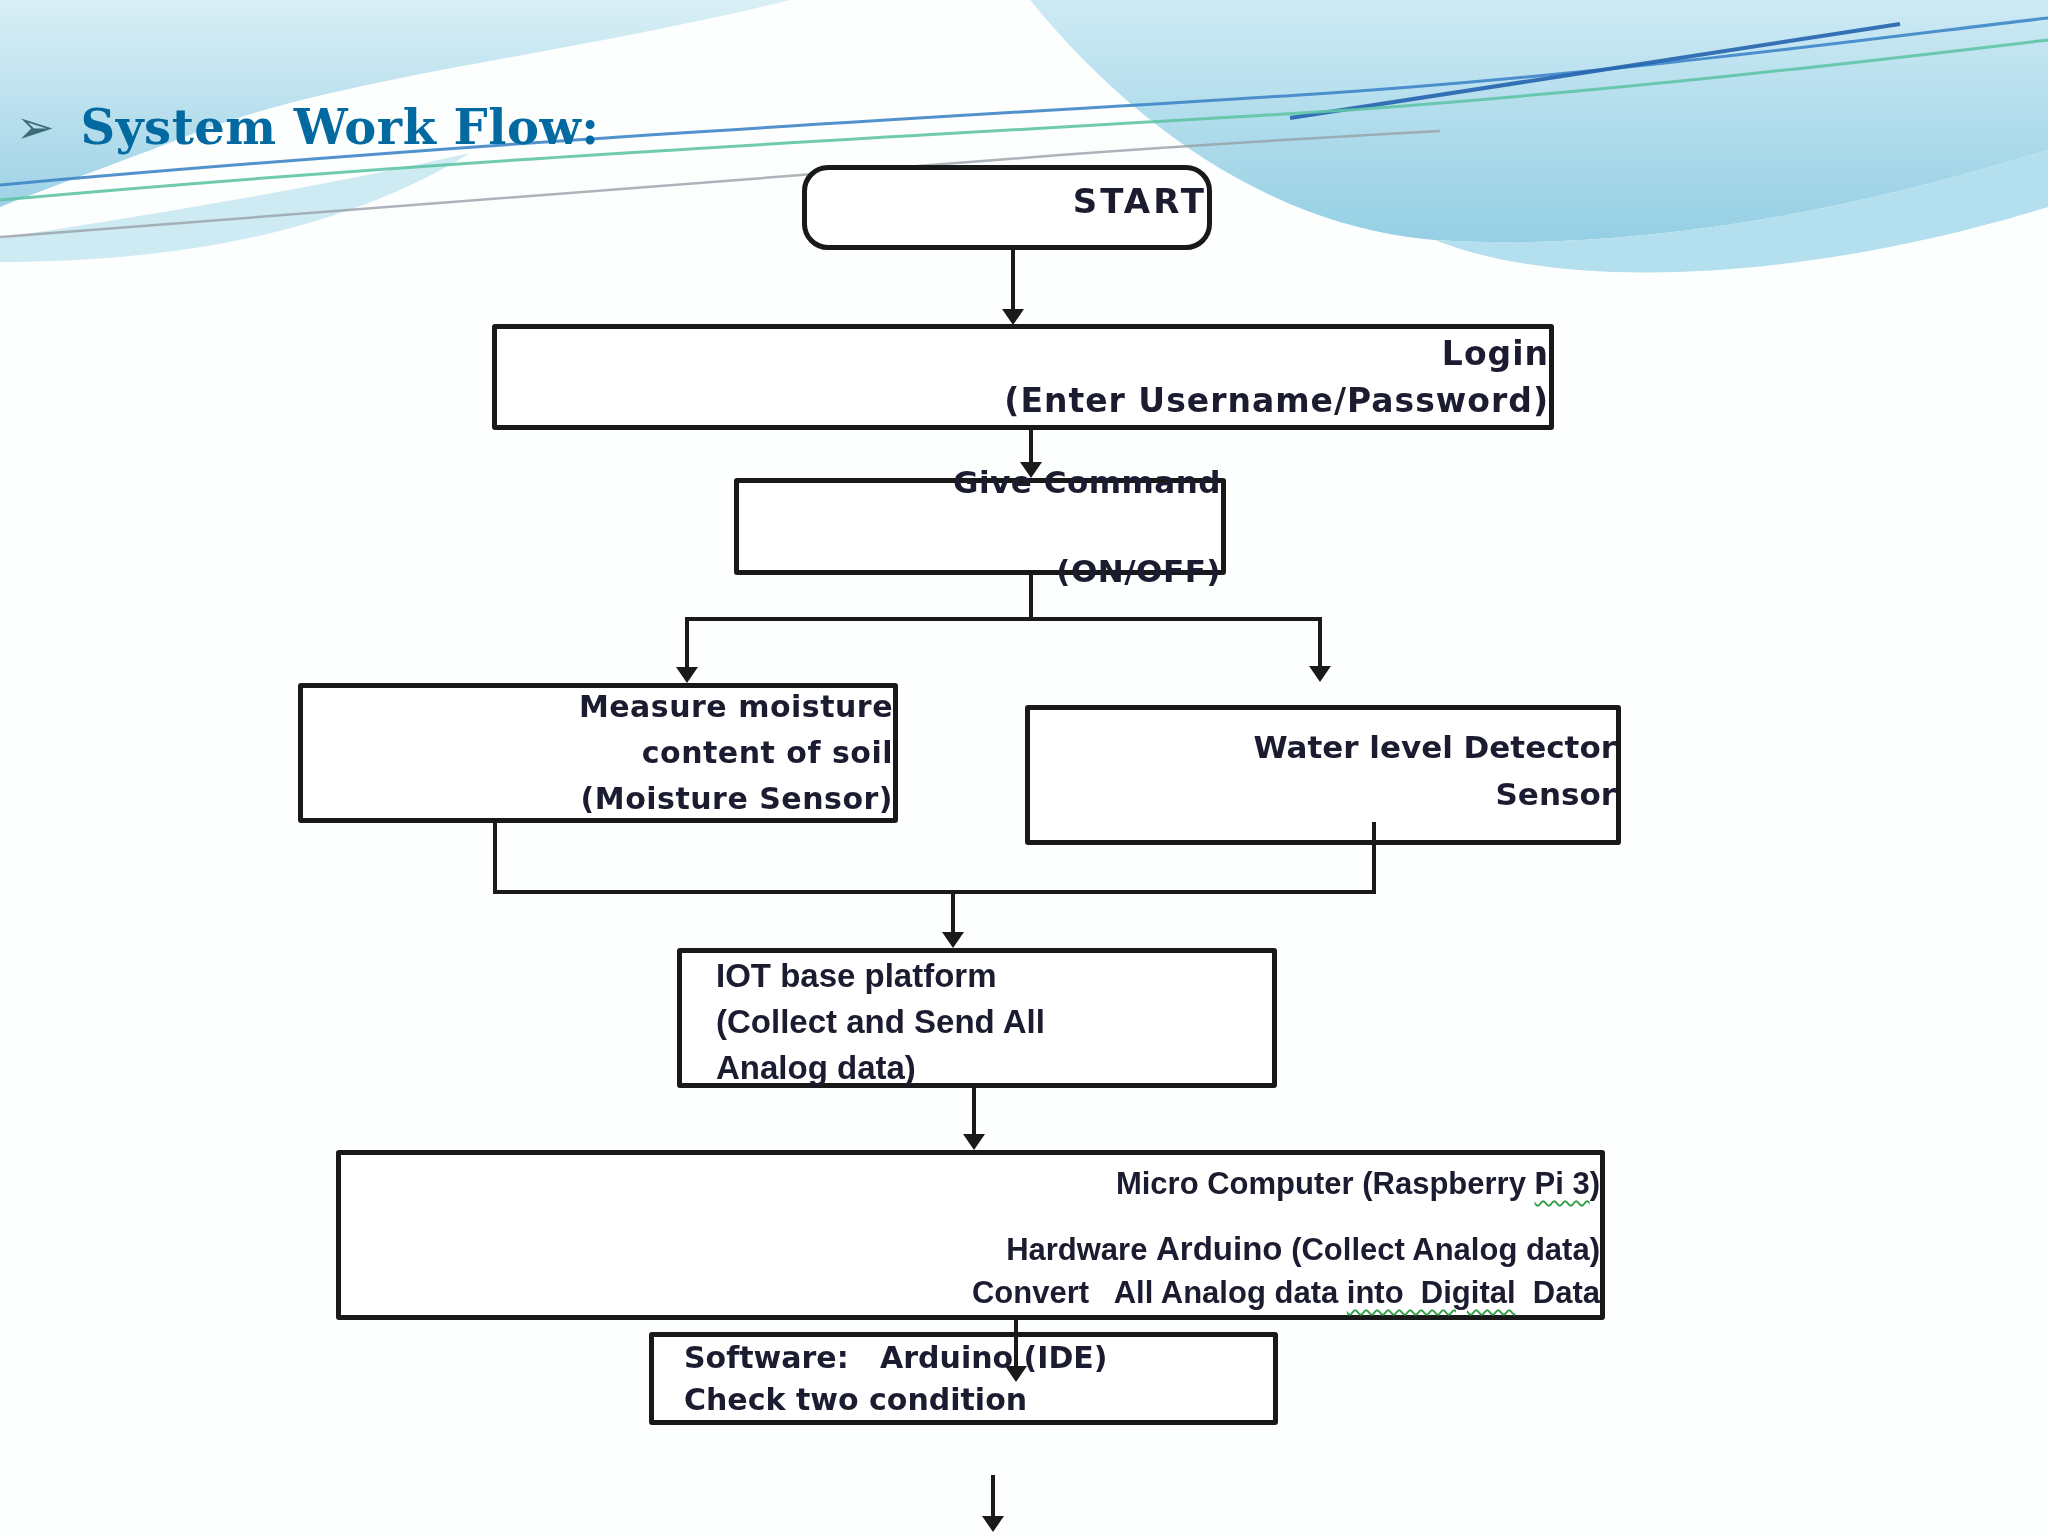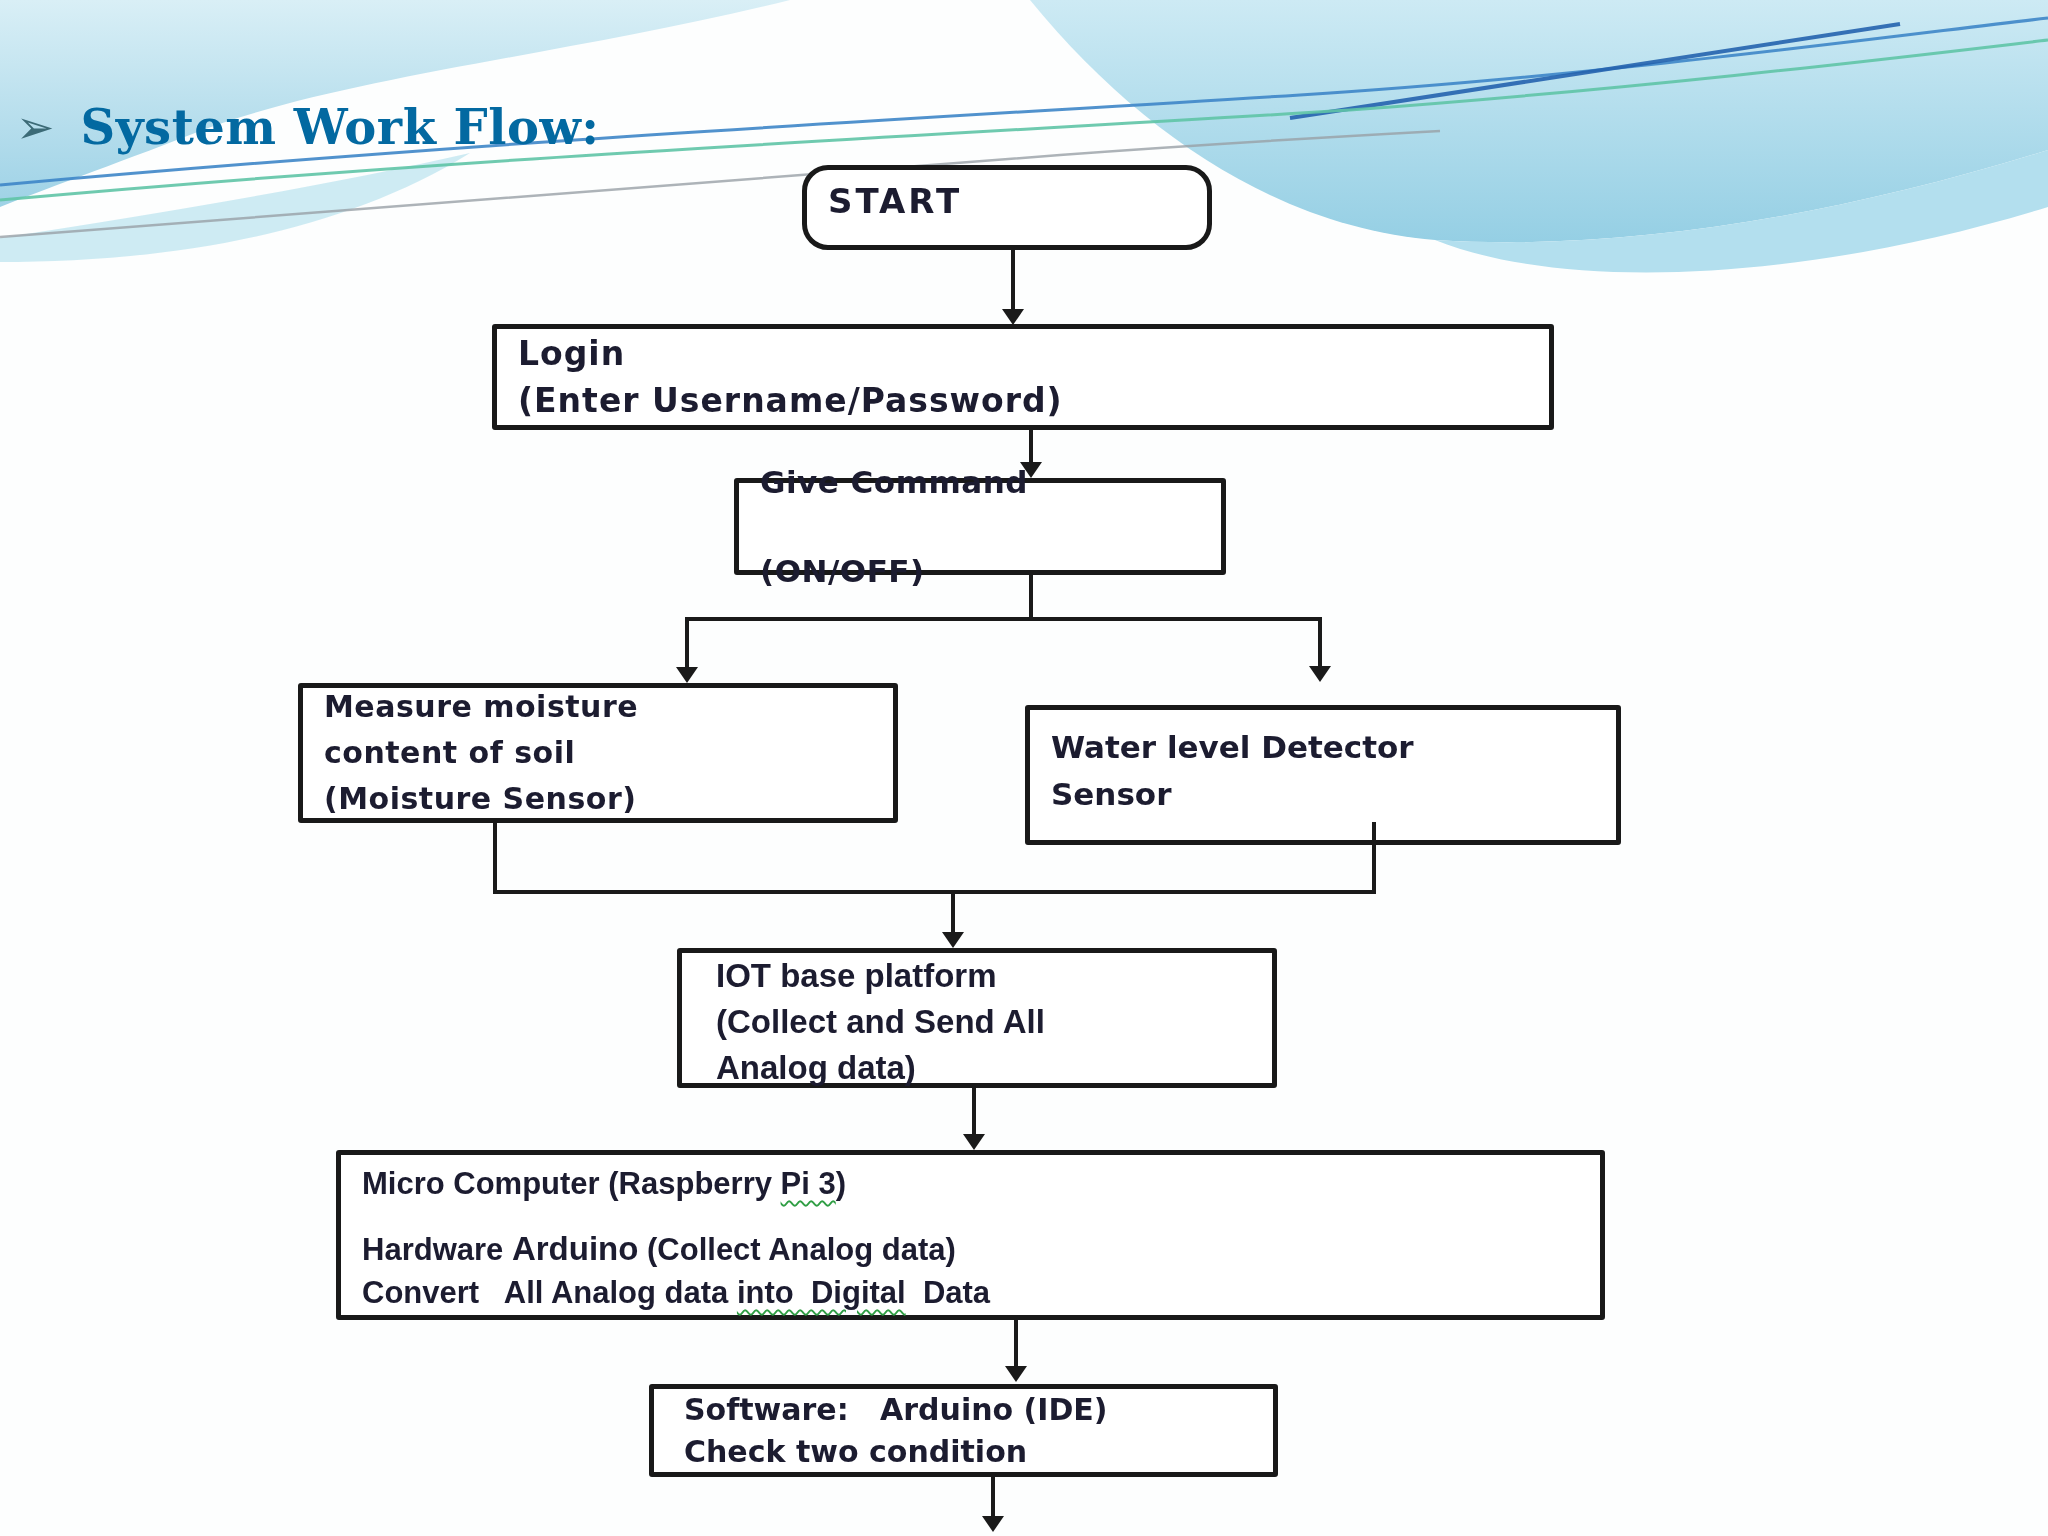--- a/index.html
+++ b/index.html
@@ -16,21 +16,21 @@
     font-family:"DejaVu Sans", sans-serif;
   }
   .slide-title {
     font-family:"DejaVu Serif", serif; font-weight:bold;
     font-size:48px; line-height:62px; color:#0369a1; letter-spacing:0.5px;
   }
 
   .fc { position:absolute; z-index:2; }
   .box {
     position:absolute; background:#ffffff; border:5px solid #191919;
-    display:flex; flex-direction:column; justify-content:center; align-items:flex-start;
+    display:flex; flex-direction:column; justify-content:center; align-items:flex-end;
     font-weight:bold; color:#1c1c30; text-align:center; box-sizing:border-box;
     border-radius:3px;
     padding-left:21px;
   }
   .box .ln { white-space:pre-wrap; }
 
   .box-start { left:802px; top:165px; width:410px; height:85px; border-radius:26px;
                font-size:34px; letter-spacing:3px; padding-bottom:14px; }
   .box-login { left:492px; top:324px; width:1062px; height:106px;
                font-size:33px; line-height:47px; letter-spacing:1px; }
@@ -42,21 +42,21 @@
                font-size:31px; line-height:47px; justify-content:flex-start; padding-top:14px; }
   .box-iot   { left:677px; top:948px; width:600px; height:140px;
                font-family:"Liberation Sans", sans-serif;
                font-size:33px; line-height:46px; align-items:flex-start; text-align:left;
                padding-left:34px;justify-content:space-between; }
   .box-micro { left:336px; top:1150px; width:1269px; height:170px;
                font-family:"Liberation Sans", sans-serif;
                font-size:31px; line-height:43px; padding-top:6px; }
   .box-micro .gap { height:22px; }
   .box-micro .arduino { font-size:33px; }
-  .box-software { left:649px; top:1384px; width:629px; height:93px;
+  .box-software { left:649px; top:1332px; width:629px; height:93px;
                font-size:30px; line-height:42px; align-items:flex-start; text-align:left;
                padding-left:30px; }
 
   .squiggle {
     text-decoration-line:underline; text-decoration-style:wavy;
     text-decoration-color:#2f9e44; text-decoration-thickness:2px;
     text-underline-offset:6px;
   }
 
   .vline { position:absolute; width:4px; background:#1a1a1a; }

